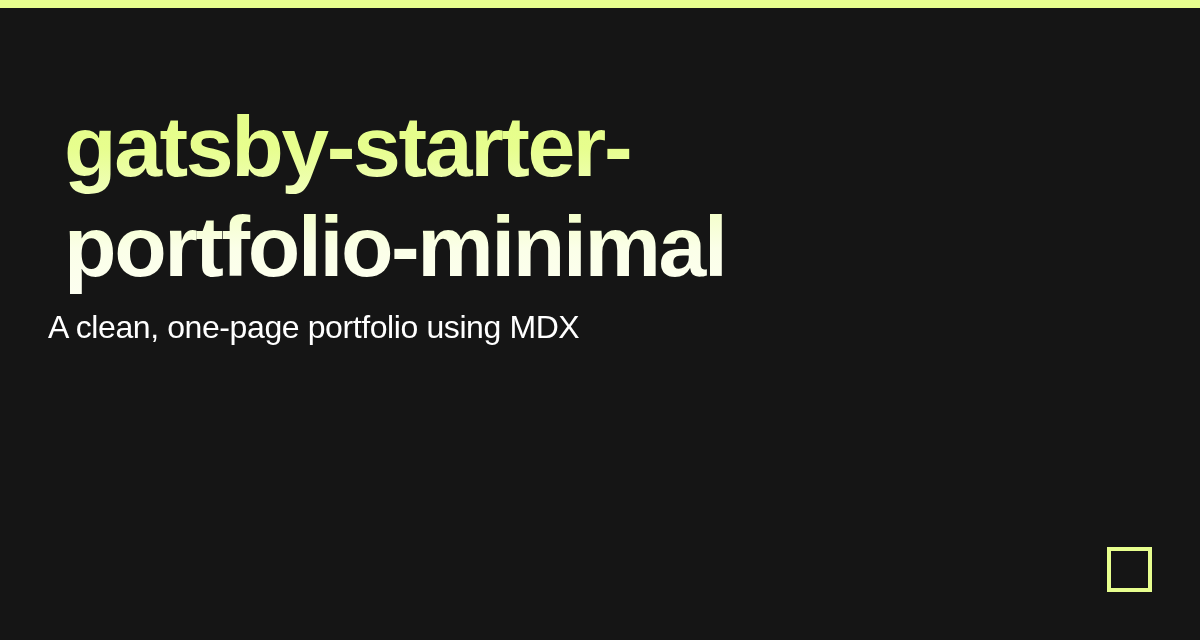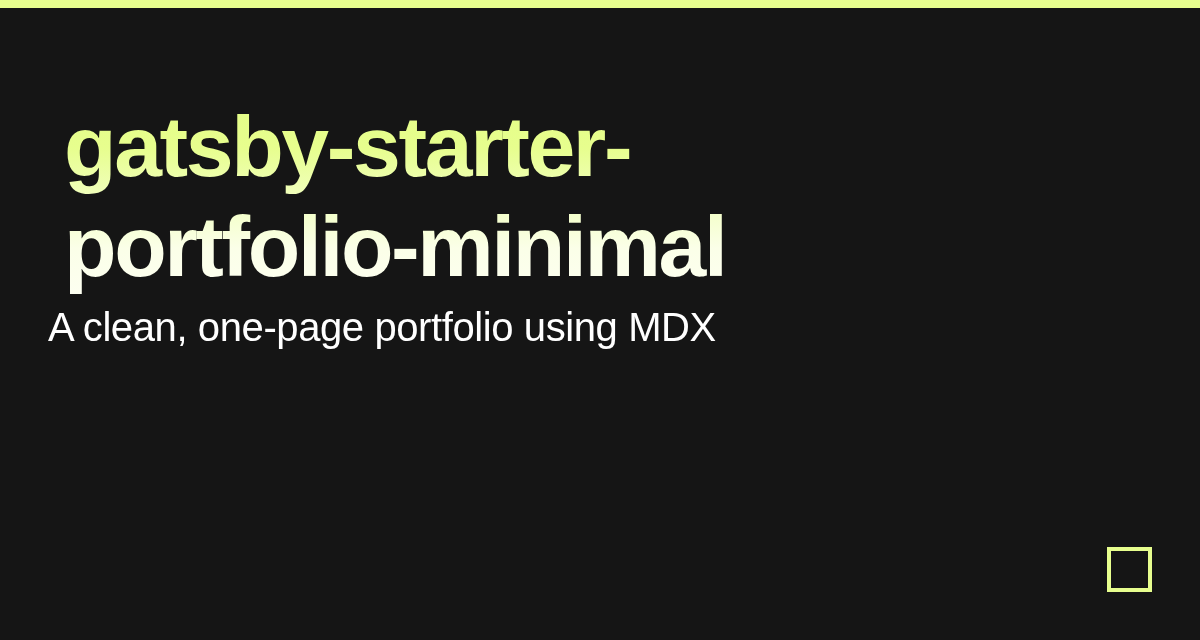--- a/index.html
+++ b/index.html
@@ -74,21 +74,21 @@
   }
 
   .subtitle {
     position: absolute;
     left: 0;
     top: 296px;
     margin: 0;
     padding: 0;
     width: 900px;
     font-family: "Liberation Sans", sans-serif;
-    font-size: 40px;
+    font-size: 32px;
     line-height: 46px;
     font-weight: 400;
     letter-spacing: -0.4px;
     color: #ffffff;
   }
 
   
   .logo-mark {
     position: absolute;
     right: 48px;

